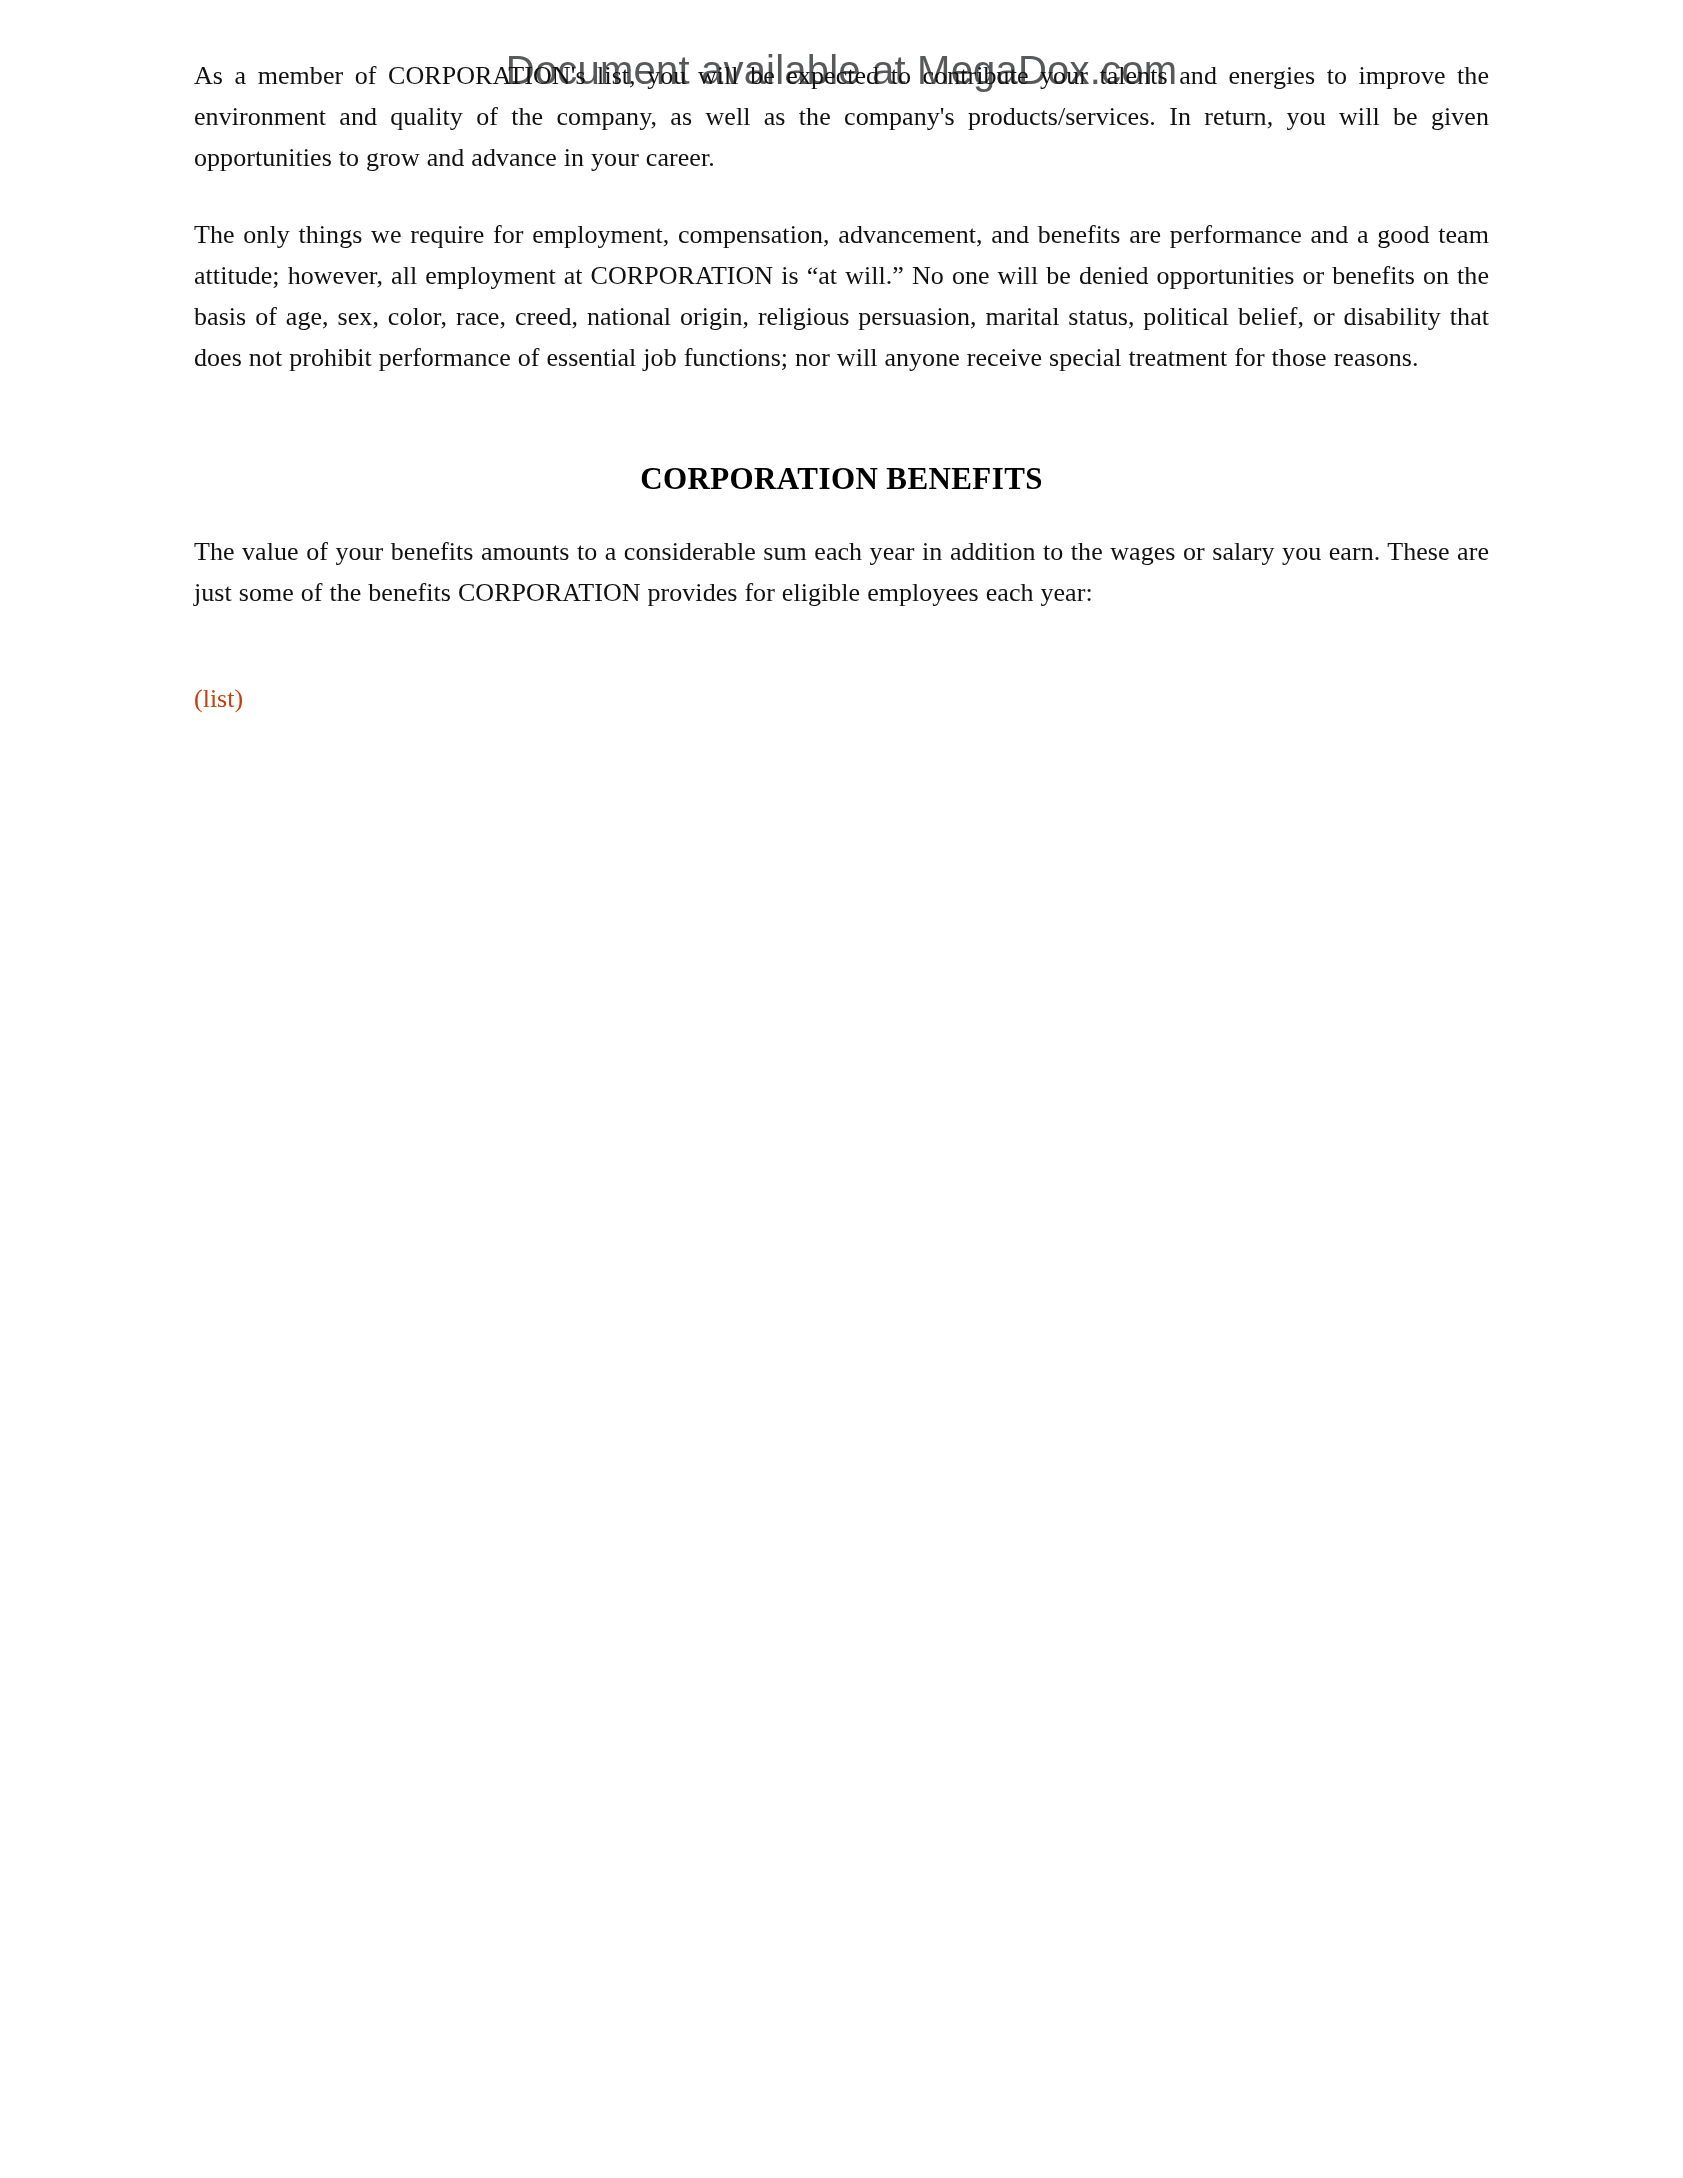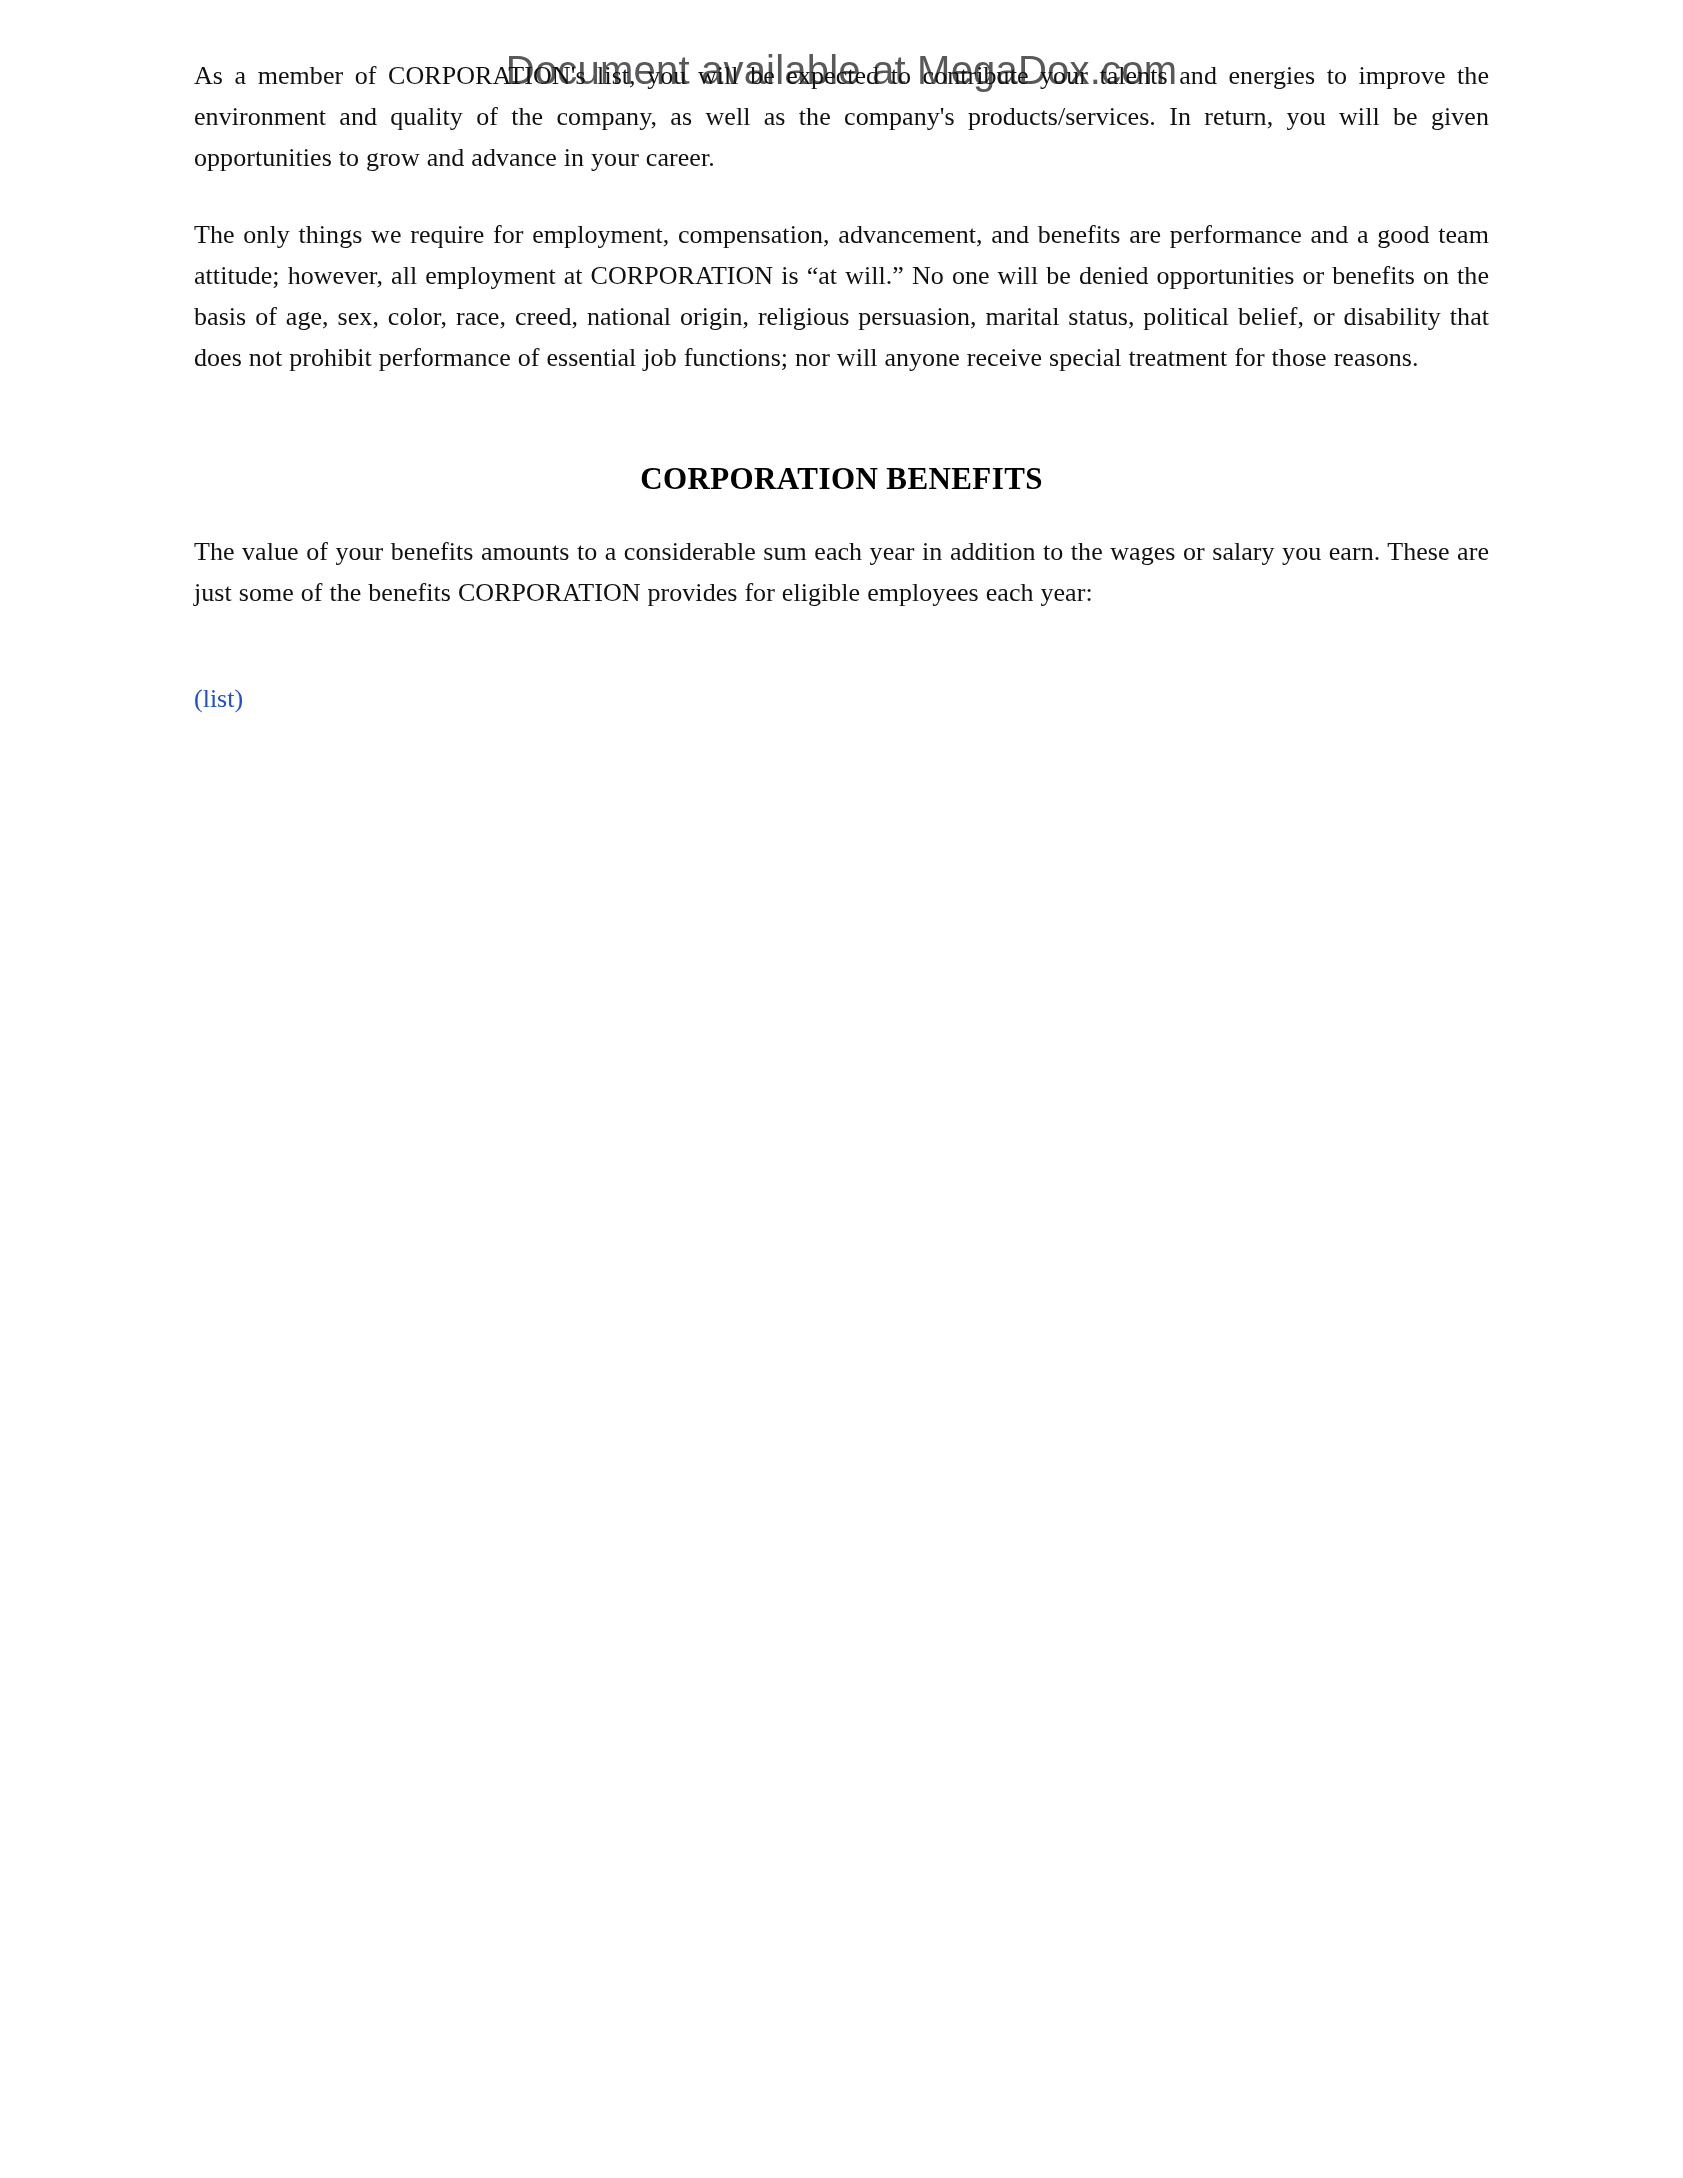--- a/index.html
+++ b/index.html
@@ -66,21 +66,21 @@
   }
 
   #para-team-intro { margin-top: 55px; }
   #para-team-requirements { margin-top: 36px; }
   #para-benefits-value { margin-top: 34px; }
 
   .placeholder-line {
     font-family: "Liberation Serif", "DejaVu Serif", serif;
     font-size: 26px;
     line-height: 41px;
-    color: #1d4ed8;
+    color: #c2410c;
     text-align: left;
     margin: 0;
     margin-top: 65px;
   }
 
   .doc-blank-area {
     height: 1238px;
   }
 </style>
 </head>

